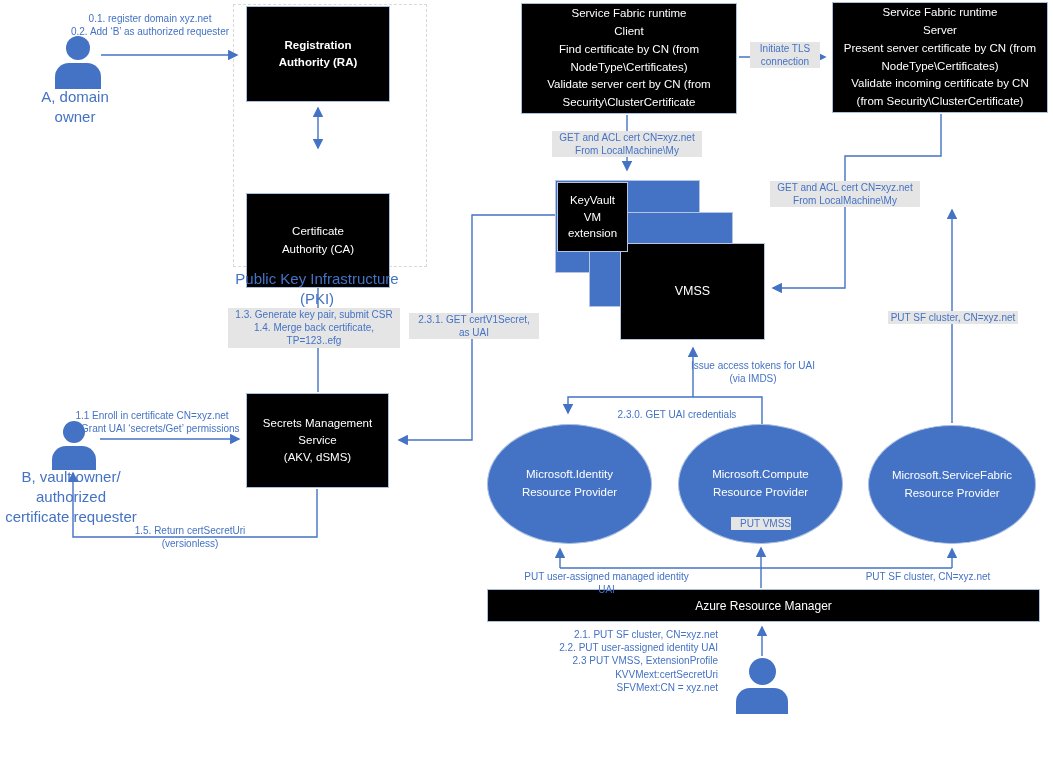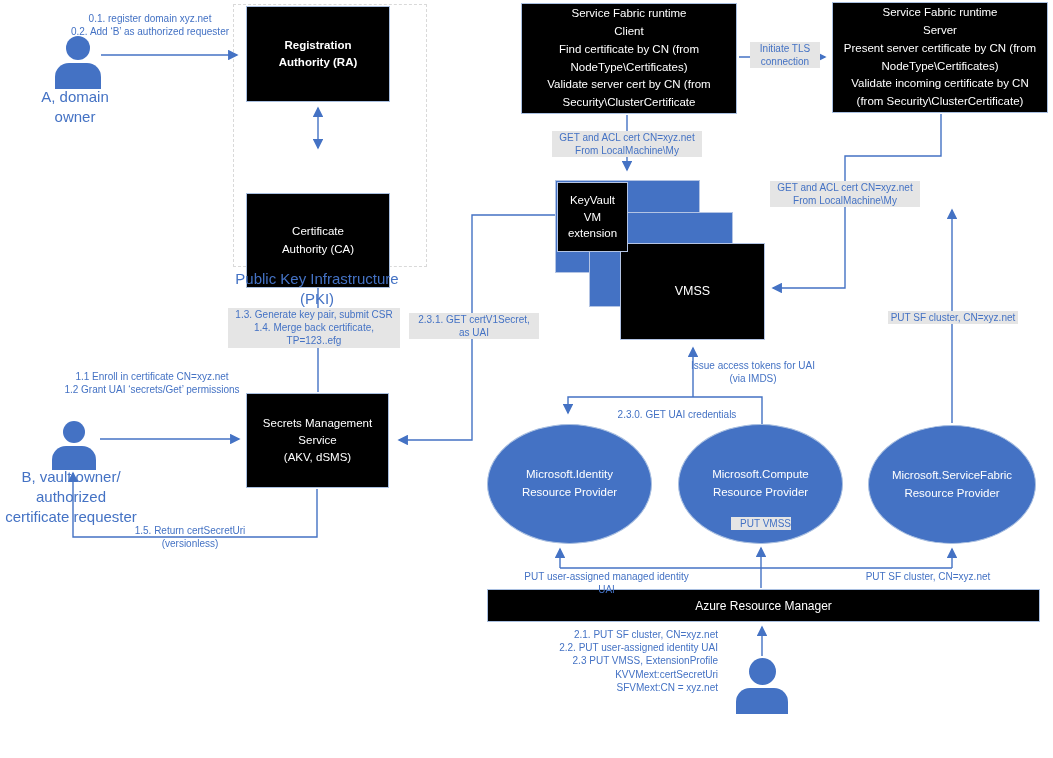--- a/index.html
+++ b/index.html
@@ -123,21 +123,21 @@
   <div class="lbl bg" style="left:750px;top:42px;width:70px;">Initiate TLS
 connection</div>
   <div class="lbl bg" style="left:552px;top:131px;width:150px;">GET and ACL cert CN=xyz.net
 From LocalMachine\My</div>
   <div class="lbl bg" style="left:770px;top:181px;width:150px;">GET and ACL cert CN=xyz.net
 From LocalMachine\My</div>
   <div class="lbl bg" style="left:228px;top:308px;width:172px;">1.3. Generate key pair, submit CSR
 1.4. Merge back certificate, TP=123..efg</div>
   <div class="lbl bg" style="left:409px;top:313px;width:130px;">2.3.1. GET certV1Secret,
 as UAI</div>
-  <div class="lbl" style="left:60px;top:370px;width:184px;">1.1 Enroll in certificate CN=xyz.net
+  <div class="lbl" style="left:60px;top:409px;width:184px;">1.1 Enroll in certificate CN=xyz.net
 1.2 Grant UAI ‘secrets/Get’ permissions</div>
   <div class="lbl" style="left:125px;top:524px;width:130px;">1.5. Return certSecretUri
 (versionless)</div>
   <div class="lbl" style="left:683px;top:359px;width:140px;">Issue access tokens for UAI
 (via IMDS)</div>
   <div class="lbl" style="left:612px;top:408px;width:130px;">2.3.0. GET UAI credentials</div>
   <div class="lbl bg" style="left:888px;top:311px;width:130px;">PUT SF cluster, CN=xyz.net</div>
   <div class="lbl" style="left:519px;top:570px;width:175px;">PUT user-assigned managed identity UAI</div>
   <div class="lbl bg" style="left:731px;top:517px;width:60px;text-align:right;">PUT VMSS</div>
   <div class="lbl" style="left:863px;top:570px;width:130px;">PUT SF cluster, CN=xyz.net</div>

